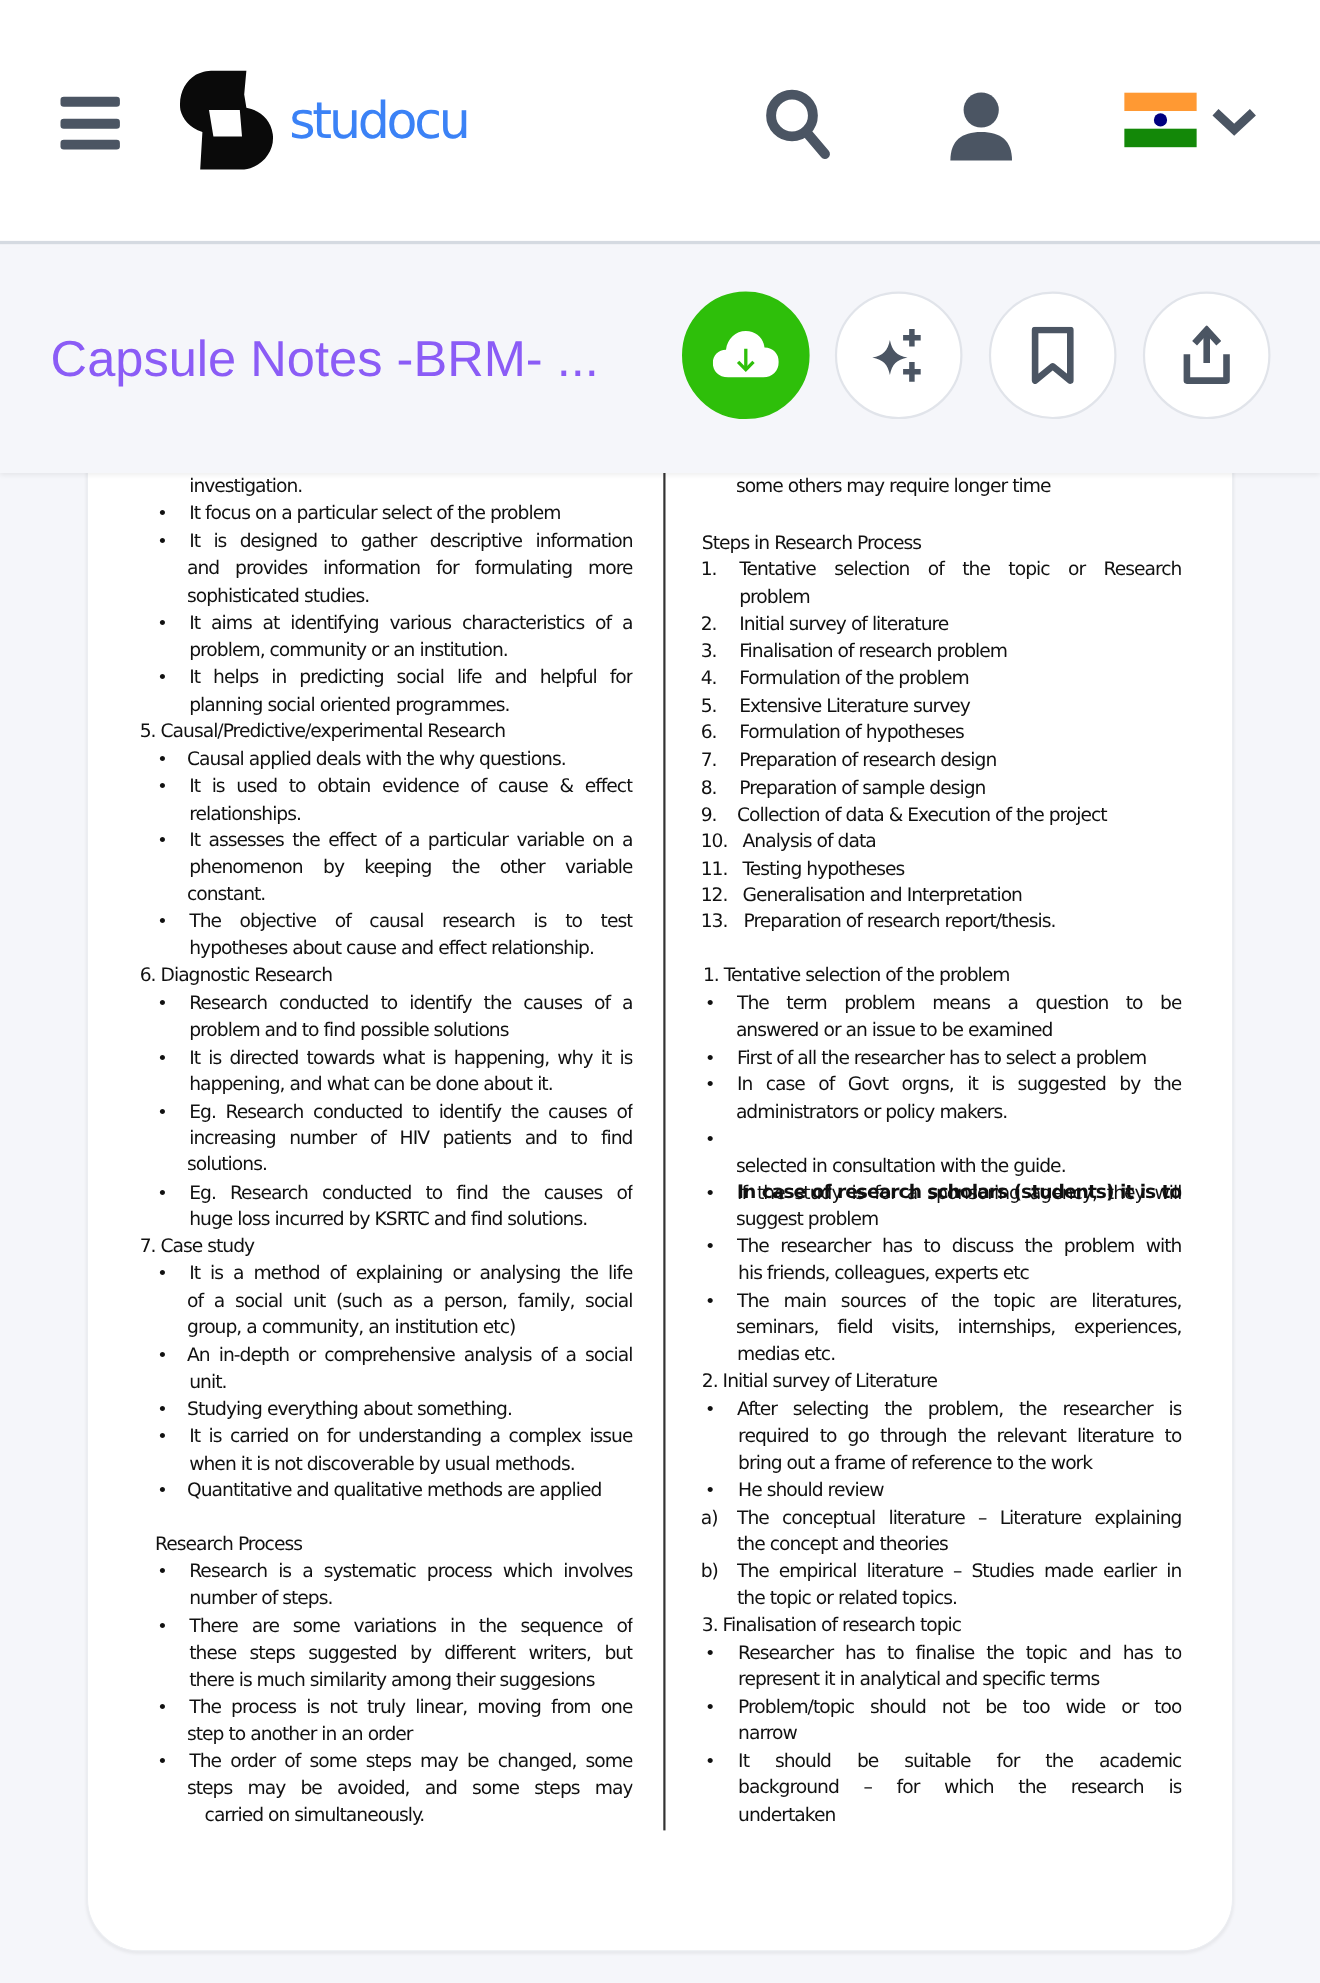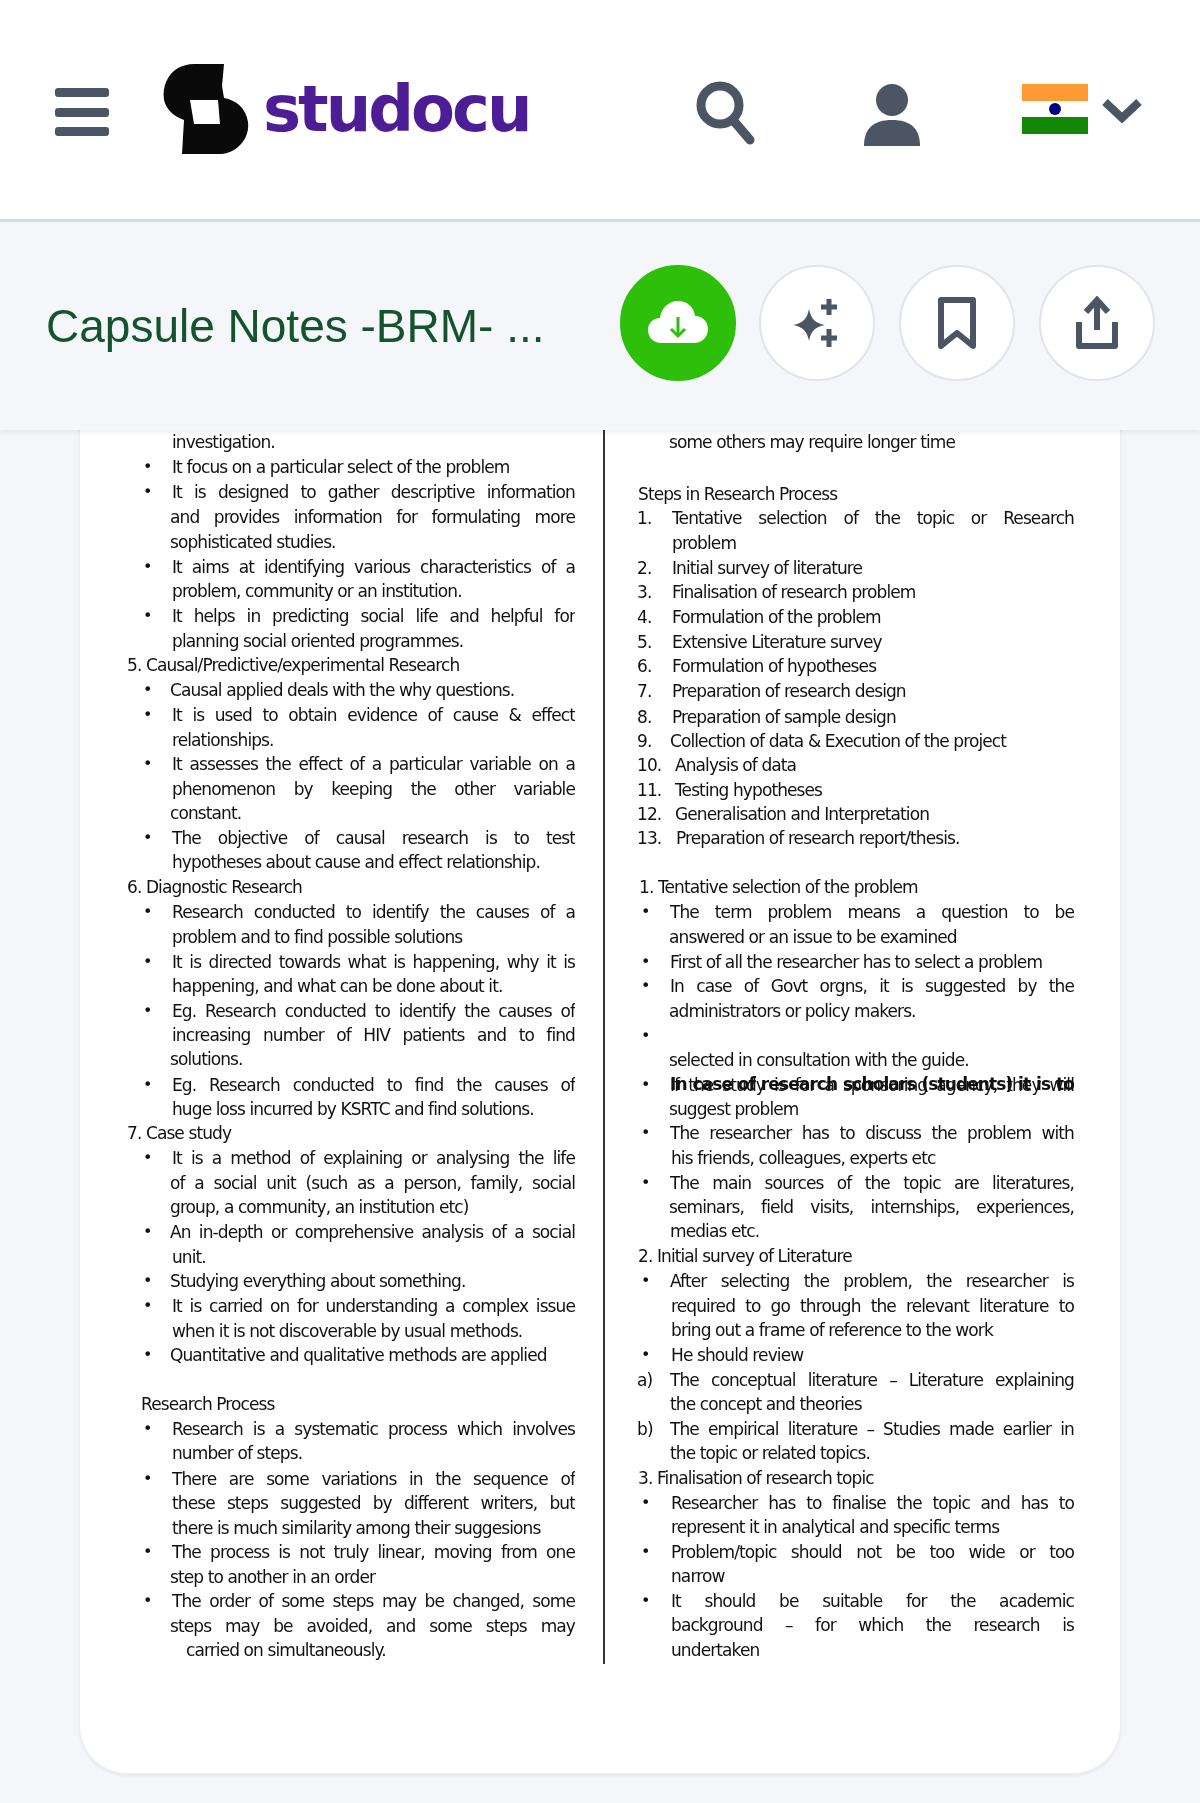--- a/index.html
+++ b/index.html
@@ -4,26 +4,26 @@
 <style>
   * { box-sizing: border-box; margin: 0; padding: 0; }
   html, body { width: 1200px; height: 1803px; overflow: hidden; background: #F5F6FA; font-family: "Liberation Sans", sans-serif; }
   #root { position: relative; width: 1200px; height: 1803px; }
 
   
   .header { position: absolute; left: 0; top: 0; width: 1200px; height: 222px; background: #FFFFFF; border-bottom: 3px solid #D5DAE1; z-index: 5; }
   .hamburger { position: absolute; left: 55px; top: 88px; width: 54px; height: 48px; cursor: pointer; }
   .hamburger span { position: absolute; left: 0; width: 54px; height: 9px; background: #4B5563; border-radius: 3px; }
   .logo { position: absolute; left: 160px; top: 64px; width: 380px; height: 92px; }
-  .logo-text { position: absolute; left: 103px; top: 10px; font-family: "DejaVu Sans", sans-serif; font-weight: bold; font-size: 64px; letter-spacing: -3px; color: #4c1d95; line-height: 70px; }
+  .logo-text { position: absolute; left: 103px; top: 10px; font-family: "DejaVu Sans", sans-serif; font-weight: normal; font-size: 46px; letter-spacing: -3px; color: #3b82f6; line-height: 70px; }
   .hicon { position: absolute; cursor: pointer; }
 
   
   .titlebar { position: absolute; left: 0; top: 225px; width: 1200px; height: 205px; background: #F5F6FA; z-index: 5; box-shadow: 0 3px 4px rgba(0,0,0,0.06); }
-  .doc-title { position: absolute; left: 46px; top: 74px; font-size: 46px; color: #14532d; white-space: nowrap; font-family: "Liberation Sans", sans-serif; }
+  .doc-title { position: absolute; left: 46px; top: 74px; font-size: 46px; color: #8b5cf6; white-space: nowrap; font-family: "Liberation Sans", sans-serif; }
   .circle-btn { position: absolute; top: 40px; width: 116px; height: 116px; border-radius: 50%; background: #FFFFFF; border: 2px solid #E1E4EA; display: flex; align-items: center; justify-content: center; cursor: pointer; }
   .circle-btn.green { background: #2EBF0A; border-color: #2EBF0A; }
 
   
   .page { position: absolute; left: 79px; top: 380px; width: 1042px; height: 1394px; background: #FFFFFF; border-radius: 0 0 48px 48px; box-shadow: 0 2px 3px rgba(0,0,0,0.06); border: 1px solid #ECEEF2; }
   .divider { position: absolute; left: 603px; top: 430px; width: 2px; height: 1234px; background: #333; }
   .line { position: absolute; font-family: "DejaVu Sans", sans-serif; font-size: 17px; letter-spacing: -0.9px; color: #111; white-space: nowrap; line-height: 24px; }
   .justify { text-align: justify; text-align-last: justify; }
   .bullet { position: absolute; font-size: 16px; color: #111; line-height: 24px; font-family: "DejaVu Sans", sans-serif; }
   .footer-note { position: absolute; left: 139px; top: 1691px; font-family: "DejaVu Sans", sans-serif; font-size: 15.5px; letter-spacing: -1.1px; color: #111; white-space: nowrap; }

